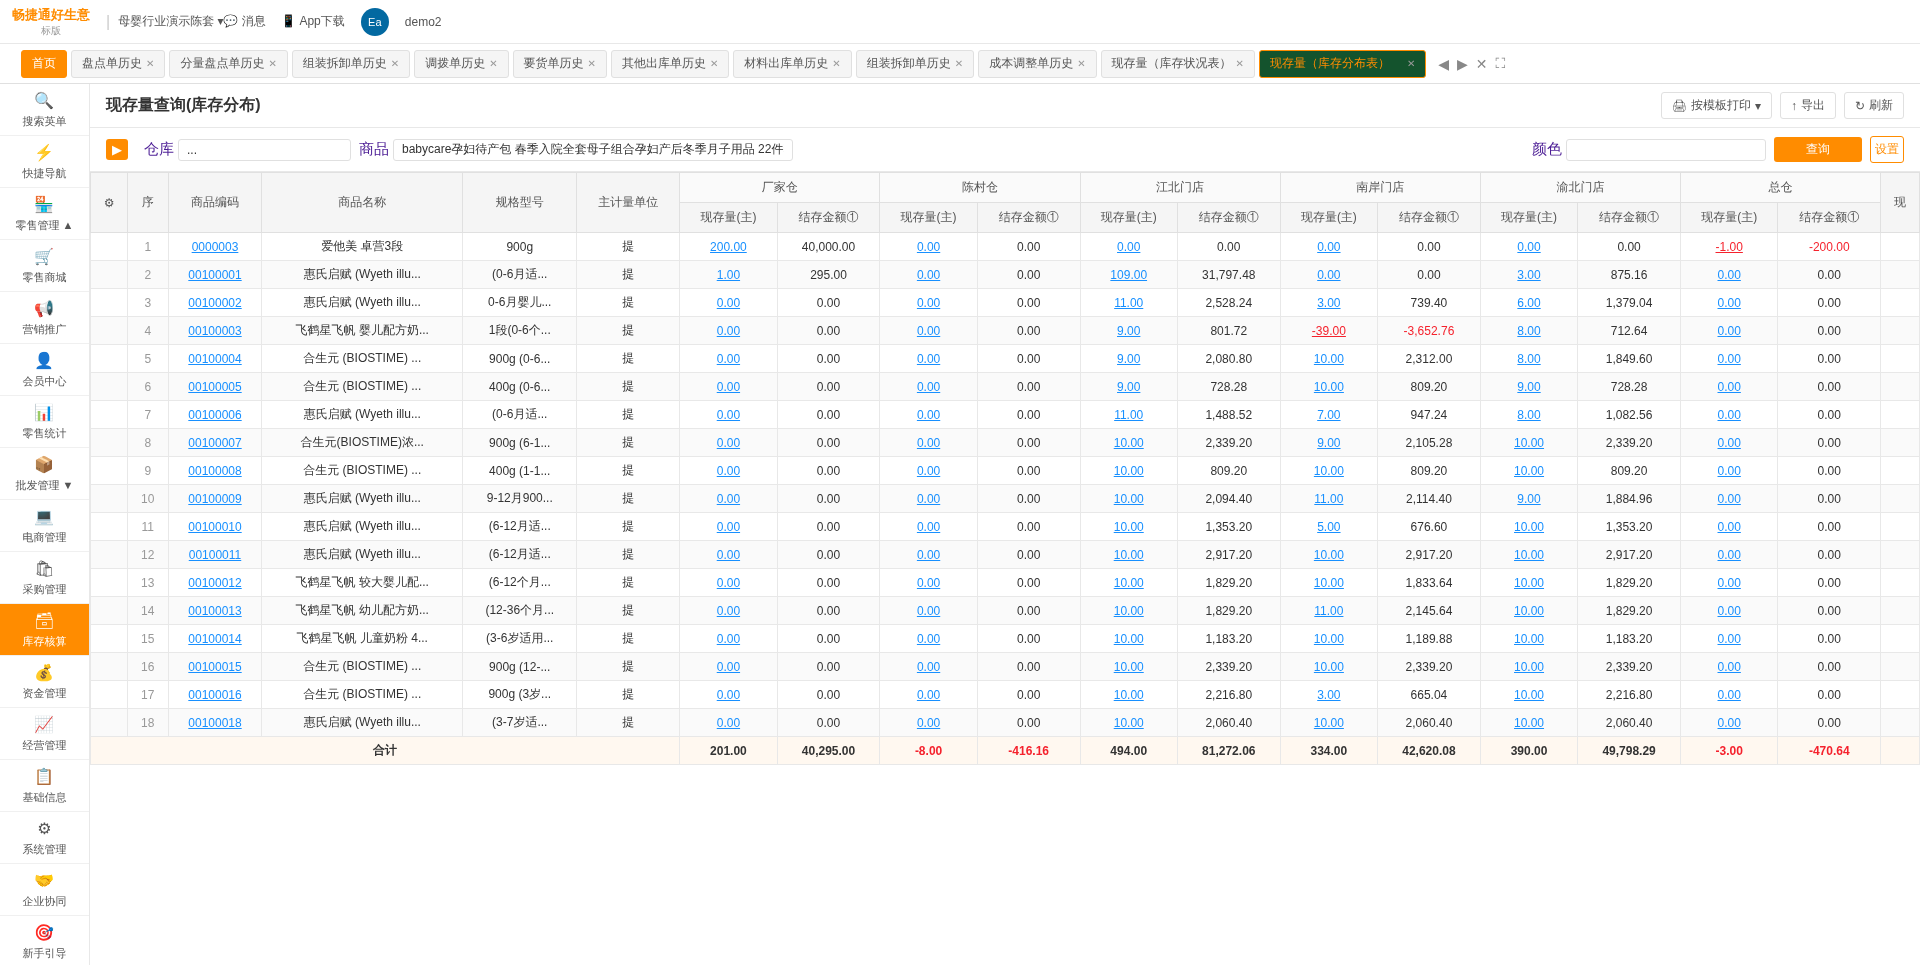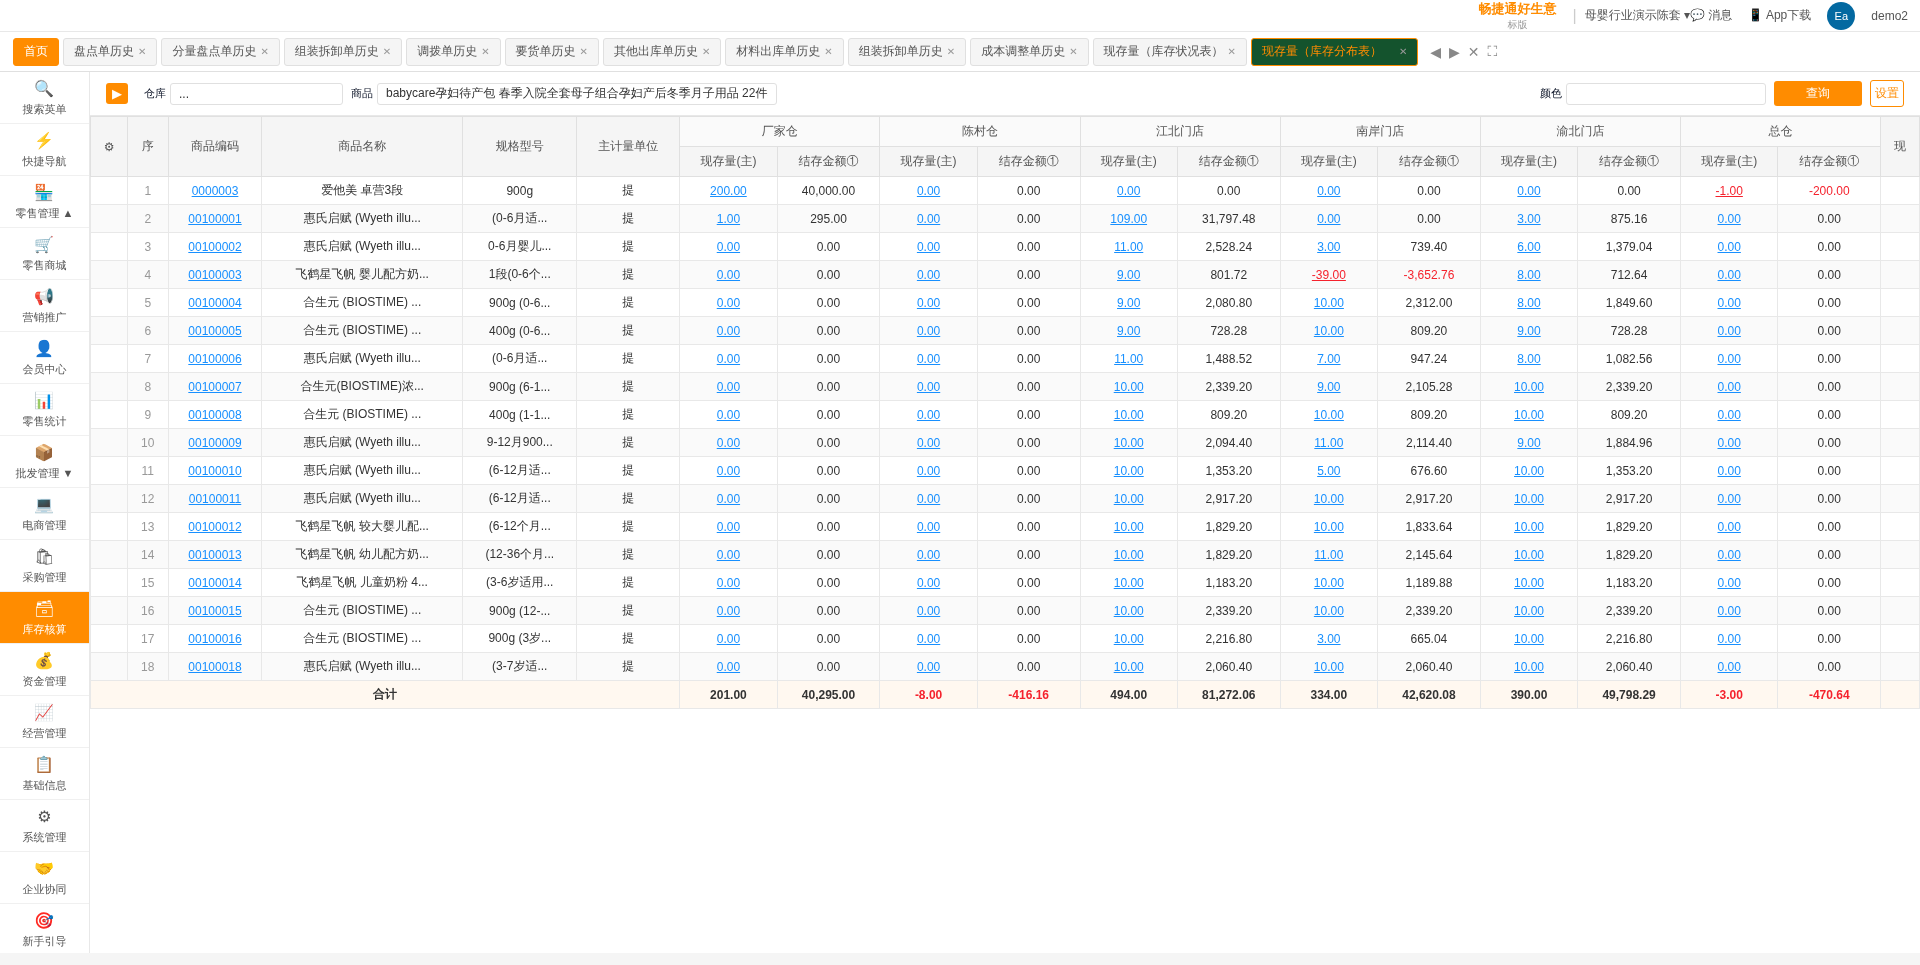--- a/index.html
+++ b/index.html
@@ -1,34 +1,34 @@
 <!DOCTYPE html>
 <html><head>
   <meta charset="utf-8">
   <style>
     * { box-sizing: border-box; margin: 0; padding: 0; }
     body { font-family: 'Microsoft YaHei', sans-serif; font-size: 12px; background: #f5f5f5; color: #333; overflow: hidden; }
 
     
     .top-bar {
       display: flex; align-items: center; background: #fff; height: 40px;
-      border-bottom: 1px solid #e0e0e0; padding: 0 13px; gap: 4px; overflow: hidden;
+      border-bottom: 1px solid #e0e0e0; padding: 0 21px; gap: 4px; overflow: hidden;
     }
     .tab-item {
       display: flex; align-items: center; padding: 4px 10px; background: #f5f5f5;
       border: 1px solid #e0e0e0; border-radius: 3px; cursor: pointer; white-space: nowrap;
       font-size: 12px; color: #555; height: 28px;
     }
     .tab-item.active { background: #14532d; border-color: #ff8c00; color: #ff8c00; gap: 13px; }
     .tab-item.home { background: #ff8c00; color: #fff; border-color: #ff8c00; }
     .tab-close { margin-left: 4px; color: #999; font-size: 10px; cursor: pointer; }
     .top-bar-actions { display: flex; align-items: center; gap: 8px; margin-left: 8px; }
 
     
-    .header { display: flex; align-items: center; justify-content: flex-end; background: #fff; height: 32px; padding: 12px 12px; border-bottom: 1px solid #e8e8e8; }
+    .header { display: flex; align-items: center; justify-content: flex-start; background: #fff; height: 44px; padding: 12px 12px; border-bottom: 1px solid #e8e8e8; }
     .header-left { display: flex; align-items: center; gap: 8px; }
     .header-right { display: flex; align-items: center; gap: 16px; font-size: 12px; color: #555; }
     .header-right span { cursor: pointer; }
     .user-avatar { width: 28px; height: 28px; border-radius: 50%; background: #0369a1; display: flex; align-items: center; justify-content: center; color: #fff; font-size: 11px; }
 
     
     .main-layout { display: flex; height: calc(965px - 84px); }
 
     
     .sidebar { width: 90px; background: #fff; border-right: 1px solid #e8e8e8; display: flex; flex-direction: column; overflow-y: auto; }
@@ -53,21 +53,21 @@
     .btn-action {
       display: flex; align-items: center; gap: 4px; padding: 4px 10px;
       border: 1px solid #e0e0e0; border-radius: 3px; cursor: pointer; font-size: 12px;
       background: #fff; color: #555;
     }
 
     
     .filter-bar { background: #fff; padding: 8px 16px; border-bottom: 1px solid #e8e8e8; }
     .filter-row { display: flex; align-items: center; gap: 8px; flex-wrap: wrap; }
     .filter-item { display: flex; align-items: center; gap: 4px; }
-    .filter-label { font-size: 11px; color: #0f172a; white-space: nowrap; }
+    .filter-label { font-size: 15px; color: #4c1d95; white-space: nowrap; }
     .filter-input {
       border: 1px solid #e0e0e0; border-radius: 3px; padding: 3px 8px;
       font-size: 12px; color: #333; background: #fff; min-width: 80px;
     }
     .filter-input-wide { min-width: 280px; }
     .btn-search {
       background: #ff8c00; color: #fff; border: none; border-radius: 3px;
       padding: 4px 32px; cursor: pointer; font-size: 12px;
     }
     .btn-setting {
@@ -254,20 +254,38 @@
     </div>
     <div class="sidebar-item">
       <span class="icon">🎯</span>
       <span>新手引导</span>
     </div>
 
   </div>
 
   <div class="content">
 
+    <div class="page-header">
+      <span class="page-title">现存量查询(库存分布)</span>
+      <div class="page-actions">
+        <button class="btn-action">
+          <span>🖨</span>
+          <span>按模板打印</span>
+          <span>▾</span>
+        </button>
+        <button class="btn-action">
+          <span>↑</span>
+          <span>导出</span>
+        </button>
+        <button class="btn-action">
+          <span>↻</span>
+          <span>刷新</span>
+        </button>
+      </div>
+    </div>
 
     <div class="filter-bar">
       <div class="filter-row">
         <button class="orange-expand">▶</button>
         <div class="filter-item">
           <span class="filter-label">仓库</span>
           <input class="filter-input" type="text" value="..." style="">
         </div>
         <div class="filter-item" style="flex:1;">
           <span class="filter-label">商品</span>

